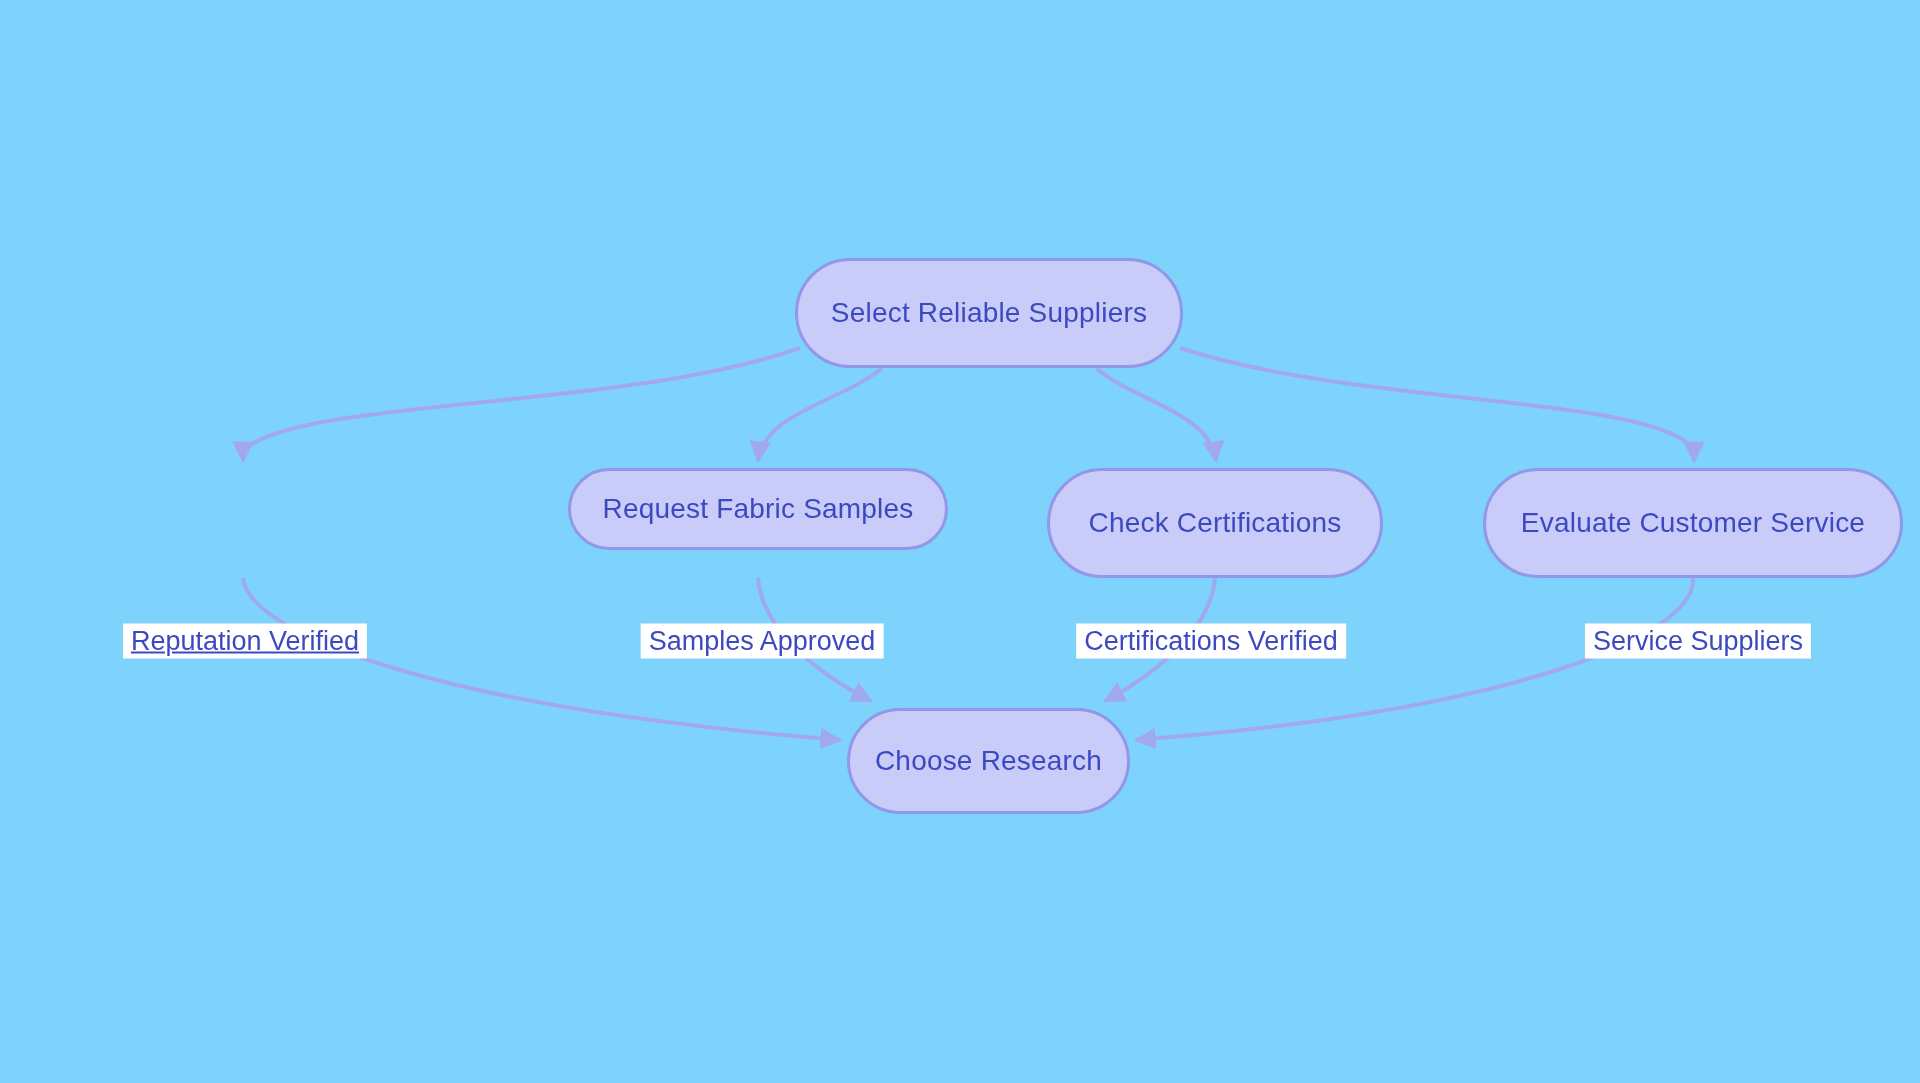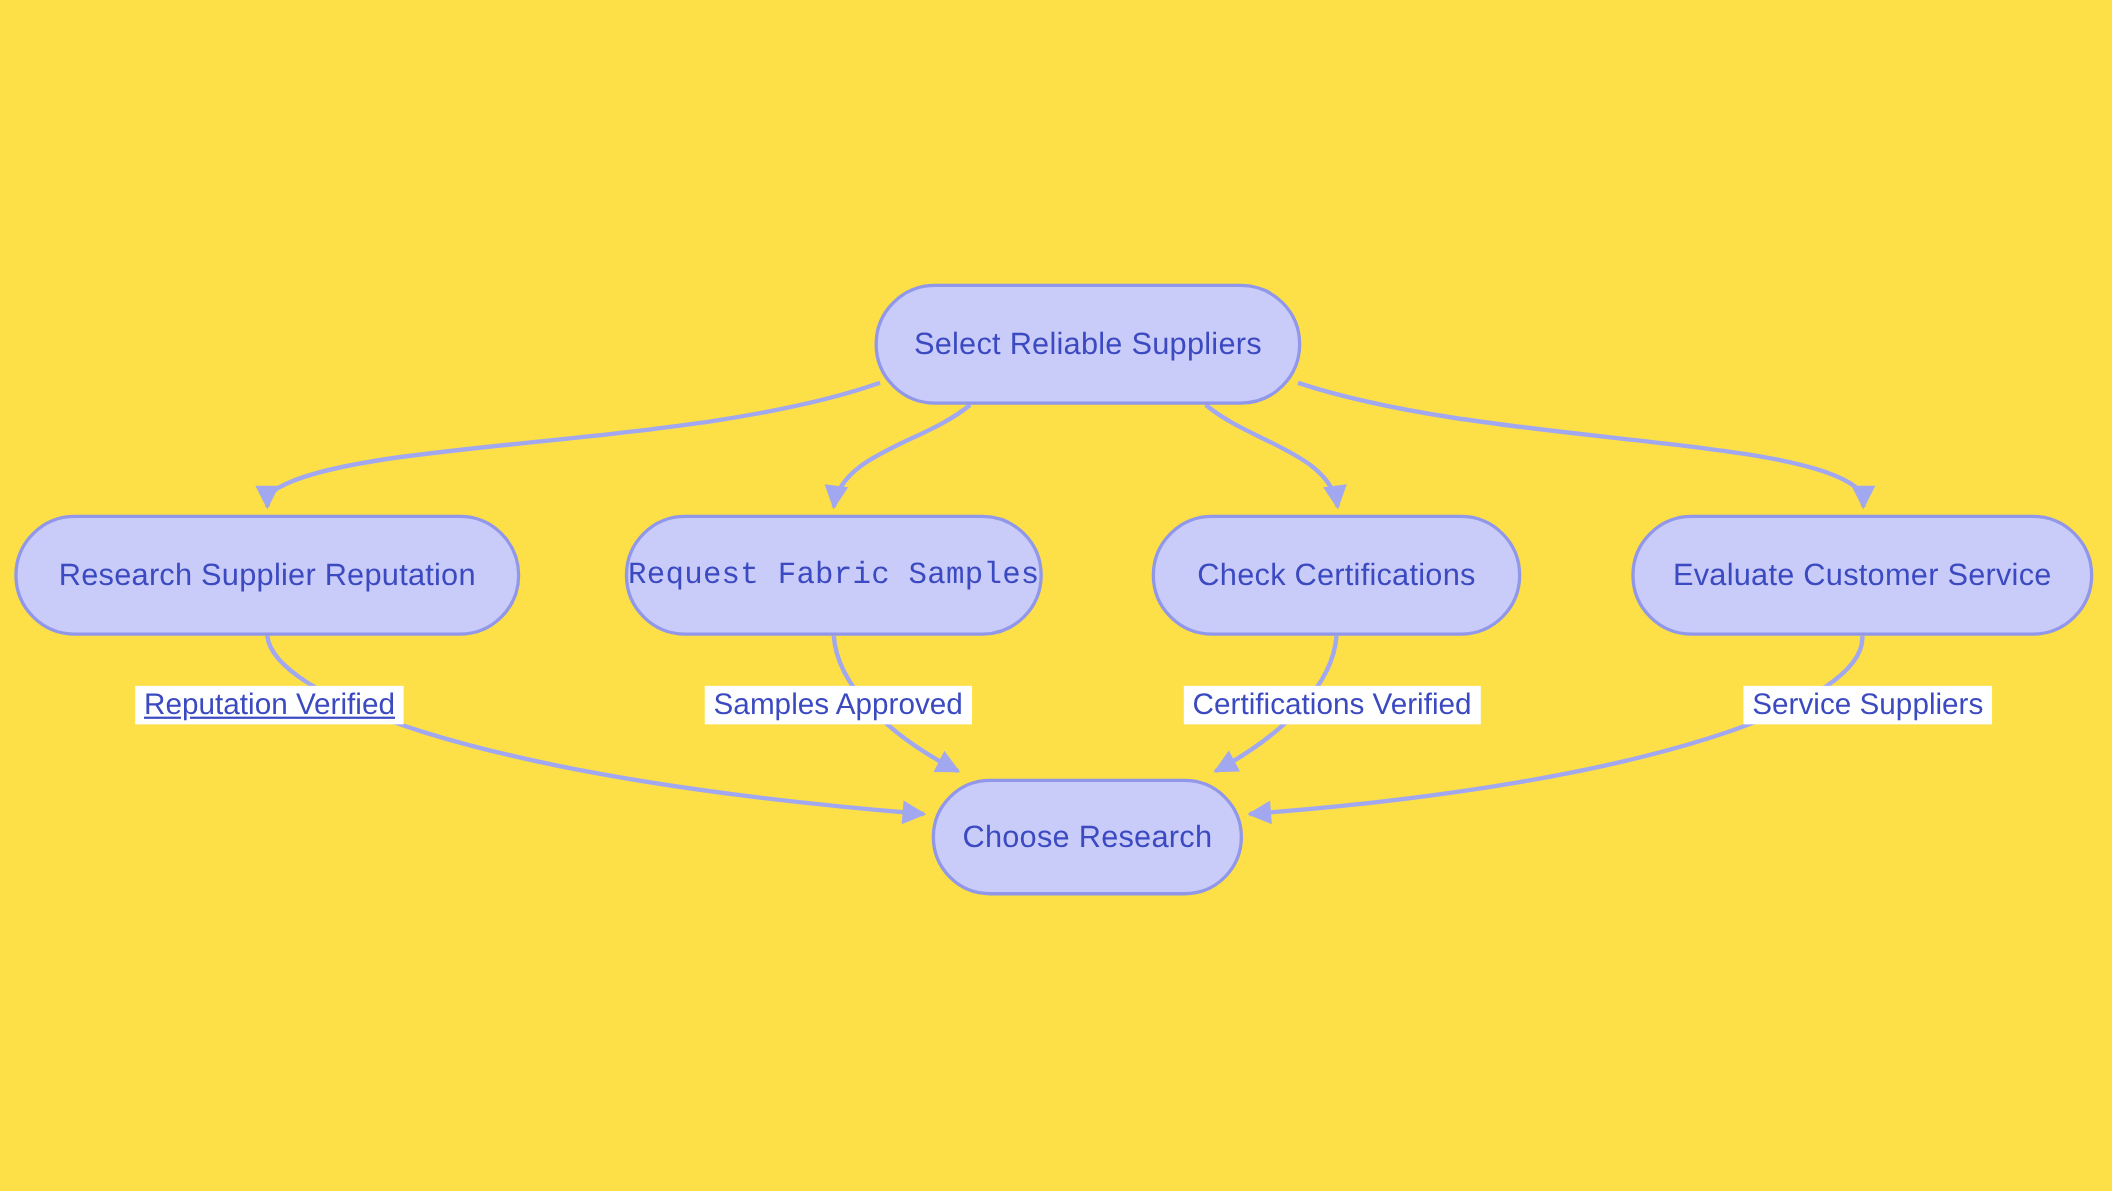--- a/index.html
+++ b/index.html
@@ -5,21 +5,21 @@
   html, body {
     margin: 0;
     padding: 0;
     background: #ffffff;
     font-family: "Liberation Sans", sans-serif;
   }
   .canvas {
     position: relative;
     width: 1920px;
     height: 1083px;
-    background: #fde047;
+    background: #7dd3fc;
     overflow: hidden;
     text-align: center;
   }
   .edges-svg {
     position: absolute;
     left: 0;
     top: 0;
     width: 1920px;
     height: 1083px;
   }
@@ -69,25 +69,22 @@
       <path d="M 758 578 C 761 622, 806 668, 871 701" marker-end="url(#arrow)"></path>
       <path d="M 1215 578 C 1212 622, 1167 668, 1105 701" marker-end="url(#arrow)"></path>
       <path d="M 1693 578 C 1697 636, 1510 712, 1136 740" marker-end="url(#arrow)"></path>
     </g>
   </svg>
 
   <div class="node" style="left:795px; top:258px; width:388px; height:110px;">
     <span>Select Reliable Suppliers</span>
   </div>
 
-  <div class="node" style="left:13px; top:468px; width:460px; height:110px;">
-    <span>Research Supplier Reputation</span>
-  </div>
 
-  <div class="node" style="left:568px; top:468px; width:380px; height:110px;font-family:Liberation Mono, monospace;">
+  <div class="node" style="left:568px; top:468px; width:380px; height:82px;">
     <span>Request Fabric Samples</span>
   </div>
 
   <div class="node" style="left:1483px; top:468px; width:420px; height:110px;">
     <span>Evaluate Customer Service</span>
   </div>
 
   <div class="node" style="left:1047px; top:468px; width:336px; height:110px;">
     <span>Check Certifications</span>
   </div>

